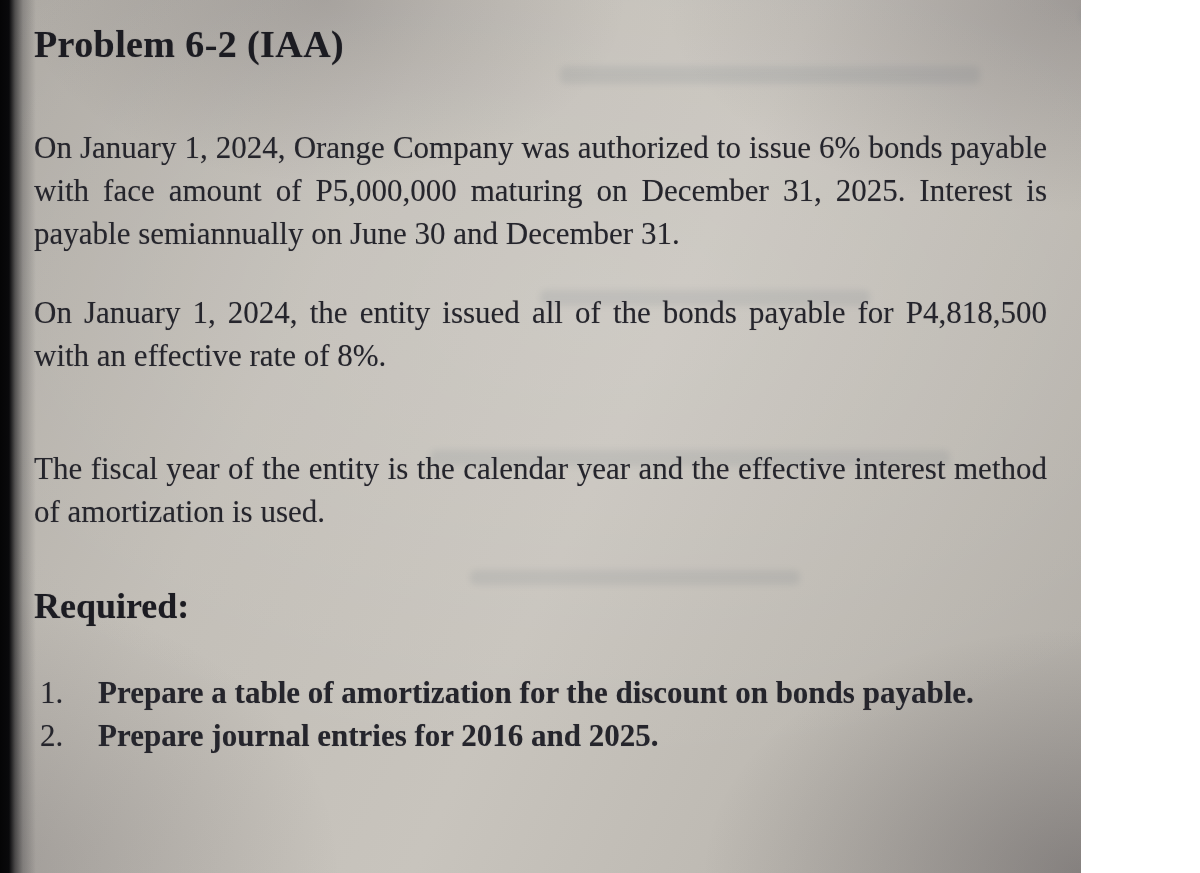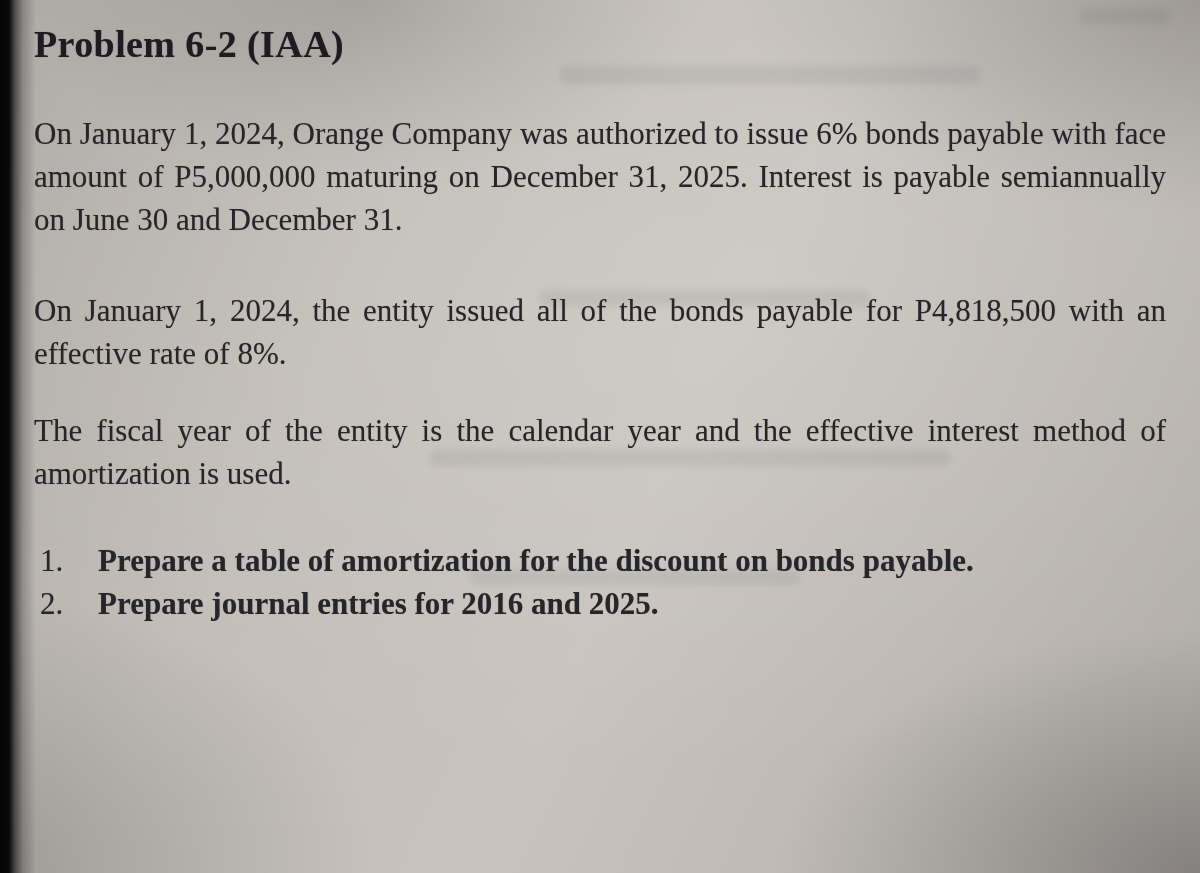--- a/index.html
+++ b/index.html
@@ -1,20 +1,20 @@
 <!DOCTYPE html>
 <html><head>
 <meta charset="utf-8">
 <style>
   html,body{margin:0;padding:0;}
   body{width:1200px;height:873px;overflow:hidden;}
 
   .page{
     position:relative;
-    width:1200px;height:873px;
+    width:1081px;height:873px;
     overflow:hidden;
     background:
       radial-gradient(120% 90% at 55% 35%, rgba(255,255,255,0.12), rgba(0,0,0,0) 60%),
       radial-gradient(55% 35% at 100% 0%, rgba(70,64,70,0.28), rgba(0,0,0,0) 70%),
       radial-gradient(50% 40% at 100% 100%, rgba(45,40,46,0.33), rgba(0,0,0,0) 70%),
       radial-gradient(45% 45% at 0% 100%, rgba(45,40,46,0.22), rgba(0,0,0,0) 70%),
       radial-gradient(40% 30% at 30% 0%, rgba(50,45,52,0.18), rgba(0,0,0,0) 70%),
       linear-gradient(115deg,#aeaaa4 0%,#c2beb7 30%,#c8c4bd 55%,#bdb9b2 78%,#b0aca6 100%);
     font-family:"Liberation Serif","DejaVu Serif",serif;
     color:#22222a;
@@ -53,29 +53,29 @@
 
   .title{
     font-size:38px;
     font-weight:bold;
     letter-spacing:0.4px;
     color:#1c1c22;
     text-shadow:0 0 1px rgba(20,20,25,0.35);
   }
 
   .para{
-    margin-top:46px;
+    margin-top:60px;
     font-size:31px;
     line-height:43px;
     text-align:justify;
     color:#25252c;
     text-shadow:0 0 1px rgba(25,25,30,0.25);
   }
-  .para.p2{margin-top:48px;}
-  .para.p3{margin-top:34px;}
+  .para.p2{margin-top:36px;}
+  .para.p3{margin-top:70px;}
 
   .required{
     margin-top:52px;
     font-size:36px;
     font-weight:bold;
     color:#1c1c22;
     text-shadow:0 0 1px rgba(20,20,25,0.35);
   }
 
   .req-list{
@@ -112,20 +112,21 @@
   <div class="content">
 
     <div class="title">Problem 6-2  (IAA)</div>
 
     <div class="para p1">On January 1, 2024, Orange Company was authorized to issue 6% bonds payable with face amount of P5,000,000 maturing on December 31, 2025. Interest is payable semiannually on June 30 and December 31.</div>
 
     <div class="para p2">On January 1, 2024, the entity issued all of the bonds payable for P4,818,500 with an effective rate of 8%.</div>
 
     <div class="para p3">The fiscal year of the entity is the calendar year and the effective interest method of amortization is used.</div>
 
+    <div class="required">Required:</div>
 
     <div class="req-list">
 
       <div class="req-item">
         <span class="req-num">1.</span>
         <span class="req-text">Prepare a table of amortization for the discount on bonds payable.</span>
       </div>
 
       <div class="req-item">
         <span class="req-num">2.</span>

